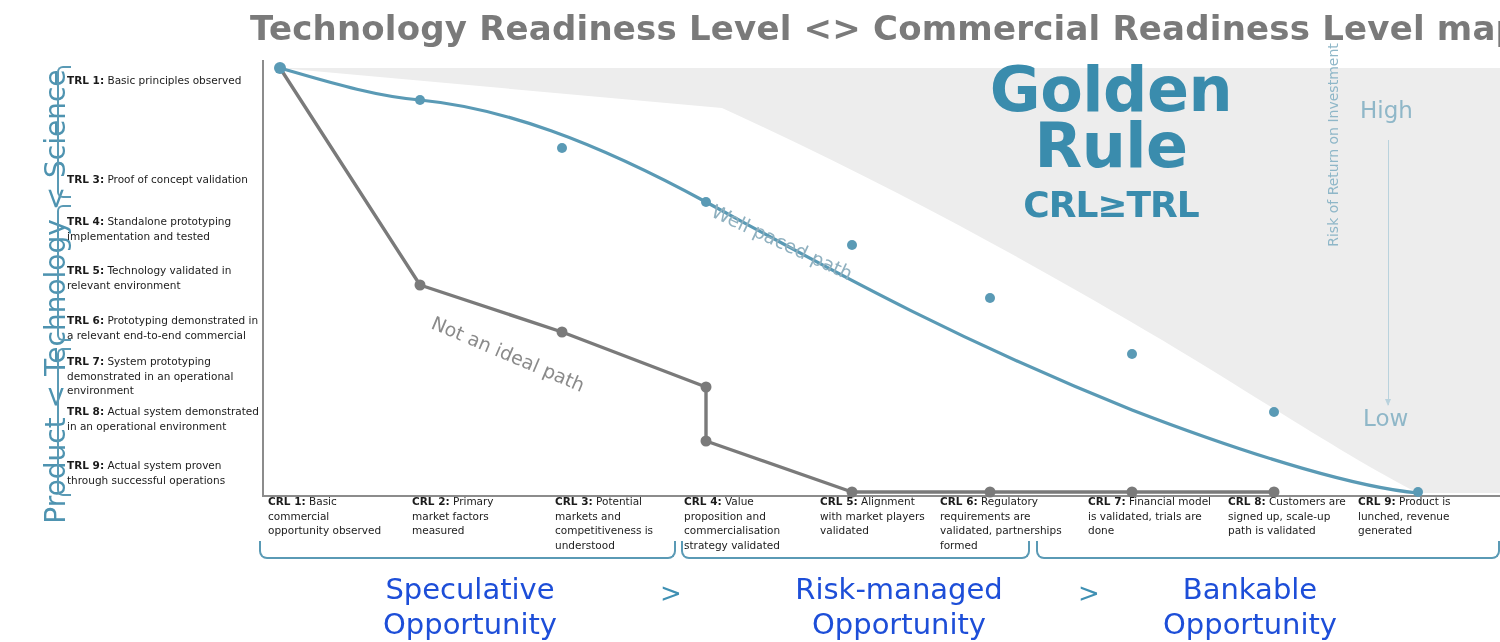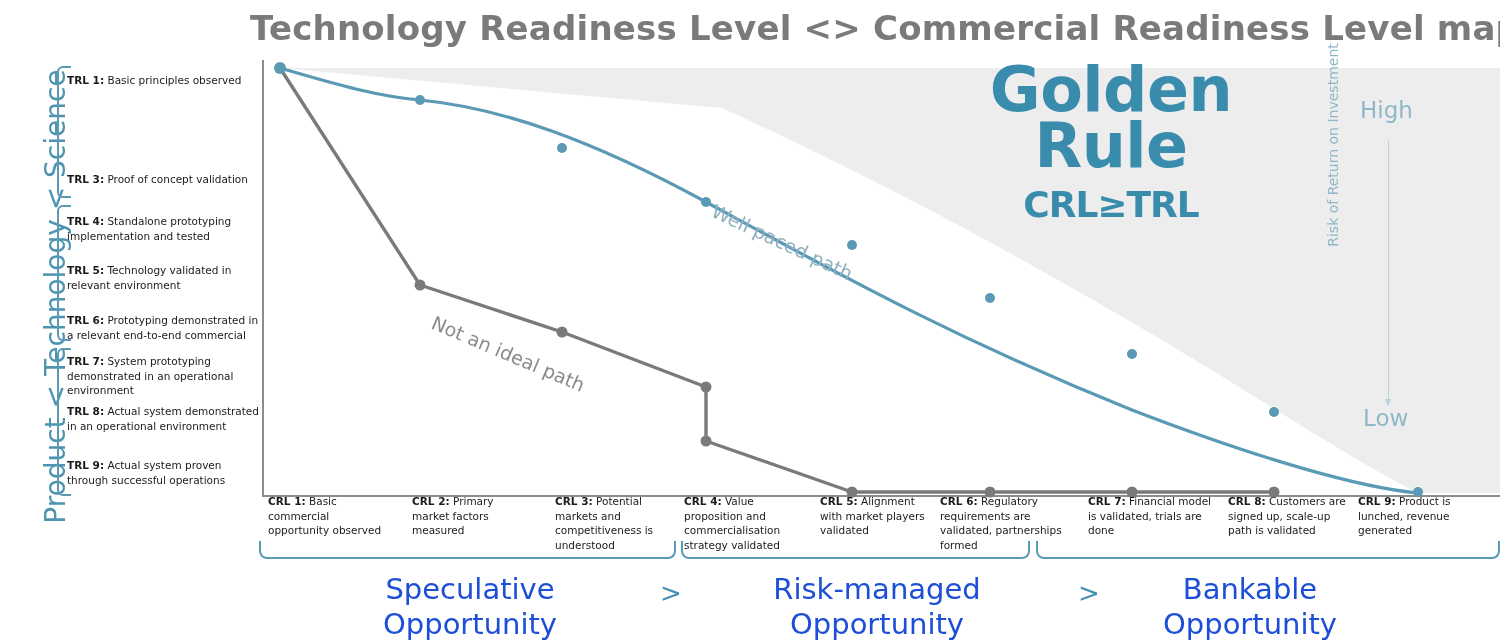--- a/index.html
+++ b/index.html
@@ -224,21 +224,21 @@
   </div>
 
   <div class="crl-bracket" style="left:259px;top:541px;width:413px;"></div>
   <div class="crl-bracket" style="left:681px;top:541px;width:345px;"></div>
   <div class="crl-bracket" style="left:1036px;top:541px;width:460px;"></div>
 
   <div class="cat" style="left:350px;width:240px;">
     <span>Speculative<br>Opportunity</span>
   </div>
   <div class="sep" style="left:660px;">&gt;</div>
-  <div class="cat" style="left:752px;width:250px;">
+  <div class="cat" style="left:774px;width:250px;">
     <span>Risk-managed<br>Opportunity</span>
   </div>
   <div class="sep" style="left:1078px;">&gt;</div>
   <div class="cat" style="left:1130px;width:240px;">
     <span>Bankable<br>Opportunity</span>
   </div>
 
 </div>
 
 </body></html>

